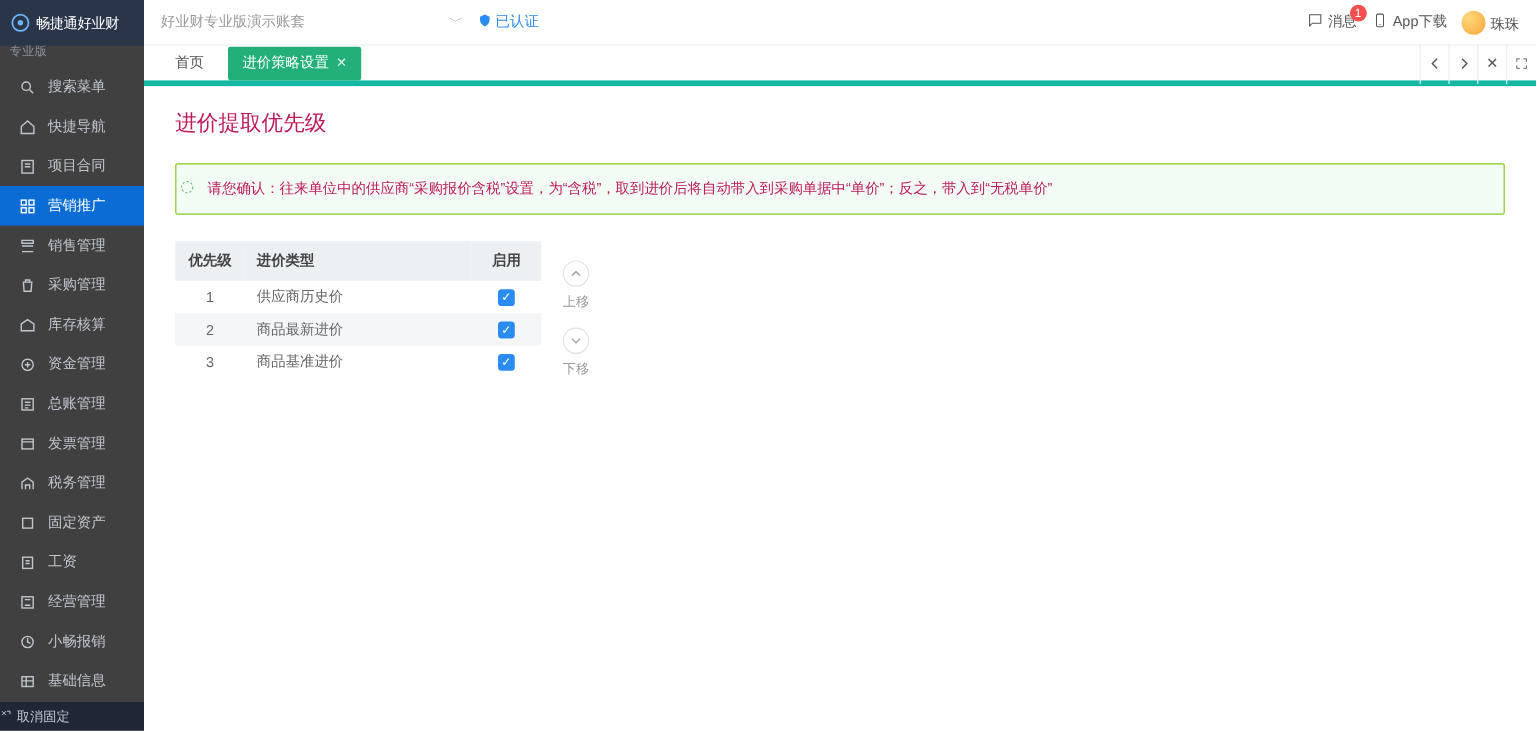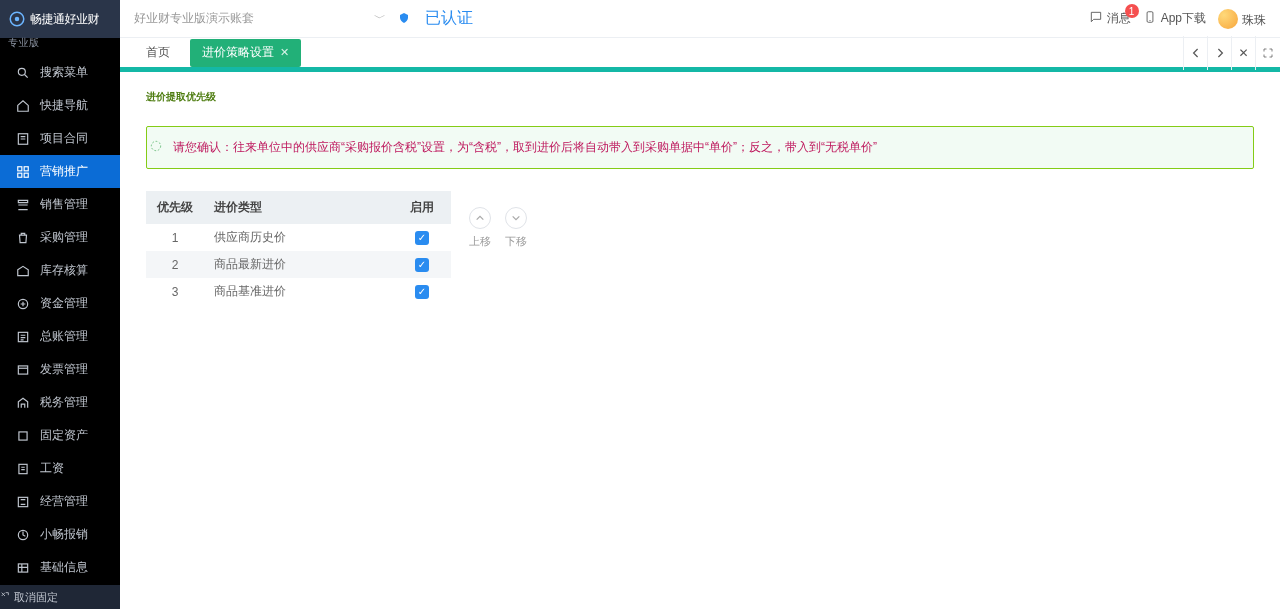--- a/index.html
+++ b/index.html
@@ -1,62 +1,62 @@
 <!DOCTYPE html>
 <html><head>
   <meta charset="utf-8">
   <style>
     *{margin:0;padding:0;box-sizing:border-box;font-family:"Microsoft YaHei","Helvetica Neue",Arial,sans-serif}
     body{width:1280px;height:609px;overflow:hidden;background:#fff;font-size:12px;color:#333}
     .app{display:flex;height:100%}
     
-    .sidebar{width:120px;background:#000000;color:#c0c6cf;display:flex;flex-direction:column;position:relative}
+    .sidebar{width:120px;background:#404040;color:#c0c6cf;display:flex;flex-direction:column;position:relative}
     .brand{height:38px;display:flex;align-items:center;padding:0 8px;gap:4px;background:#2a3549}
     .brand-icon{width:18px;height:18px;display:flex;align-items:center;justify-content:center}
     .brand-text{font-size:12px;color:#fff;font-weight:500;letter-spacing:-0.5px}
     .brand-sub{font-size:10px;padding:0 8px;color:#8a92a0;letter-spacing:0.5px;margin-top:-2px;margin-bottom:2px}
     .menu{flex:1;overflow:hidden;padding-top:4px}
     .menu-item{display:flex;align-items:center;gap:10px;padding:0 16px;height:33px;cursor:pointer;font-size:12px;color:#c0c6cf}
     .menu-item.active{background:#0b6cd6;color:#fff}
     .mi-icon{width:14px;height:14px;display:flex;align-items:center;justify-content:center;flex:0 0 14px}
     .sidebar-footer{position:absolute;bottom:0;left:0;right:0;height:24px;background:#1f2736;display:flex;align-items:center;color:#c0c6cf;cursor:pointer;gap:4px;font-size:11px}
     
     .main{flex:1;display:flex;flex-direction:column;min-width:0}
     .topbar{height:38px;border-bottom:1px solid #eceff3;display:flex;align-items:center;padding:0 14px;gap:12px}
     .tenant{color:#999;font-size:12px;display:flex;align-items:center;gap:120px}
     .tenant-chevron{color:#bbb}
-    .verified{color:#2a8cf0;font-size:16px;display:flex;align-items:center;gap:15px}
+    .verified{color:#2a8cf0;font-size:12px;display:flex;align-items:center;gap:3px}
     .topbar-spacer{flex:1}
     .tb-action{display:flex;align-items:flex-end;gap:4px;color:#555;cursor:pointer;font-size:12px}
     .badge-wrap{position:relative}
     .badge{position:absolute;top:-6px;right:-8px;background:#f54f4f;color:#fff;border-radius:8px;font-size:10px;min-width:14px;height:14px;display:flex;align-items:center;justify-content:center;padding:0 3px}
     .avatar{width:20px;height:20px;border-radius:50%;background:radial-gradient(circle at 30% 30%,#ffd97a,#f7a53b);display:inline-block}
     
     .tabs-row{height:34px;border-bottom:5px solid #14b8a6;display:flex;align-items:center}
     .tabs{display:flex;align-items:center;padding-left:14px;gap:8px}
     .tab{display:flex;align-items:center;height:28px;padding:0 12px;font-size:12px;color:#555;cursor:pointer}
     .tab.active{background:#22b078;color:#fff;border-radius:2px}
     .tab-close{margin-left:6px;font-size:11px;color:#d9f3e8}
     .tabs-spacer{flex:1}
     .tabs-actions{display:flex;align-items:center;border-left:1px solid #eceff3}
     .ta-btn{width:24px;height:34px;display:flex;align-items:center;justify-content:center;border-right:1px solid #eceff3;cursor:pointer;color:#555}
     .ta-btn:last-child{border-right:none}
     
     .content{flex:1;background:#fff;overflow:auto;padding:18px 26px}
-    .page-title{font-size:10px;color:#4d7c0f;font-weight:700;margin-bottom:22px}
+    .page-title{font-size:18px;color:#be185d;font-weight:400;margin-bottom:22px}
     .notice{border:1px solid #84cc16;background:#f2fbf4;border-radius:2px;padding:12px 2px;display:flex;align-items:center;gap:10px;color:#be185d;font-size:12px;margin-bottom:22px}
     .notice-icon{color:#5fb770}
     .table-area{display:flex;align-items:flex-start;gap:18px}
     table.priority{border-collapse:collapse;width:305px;font-size:12px}
     table.priority th{background:#ecf0f3;color:#444;font-weight:700;text-align:left;padding:8px 10px;height:26px}
     table.priority th.center,table.priority td.center{text-align:center}
     table.priority td{padding:5px 10px;height:24px;color:#666;border-bottom:0}
     table.priority tbody tr:nth-child(even) td{background:#f4f6f8}
     .cb{width:14px;height:14px;border-radius:3px;background:#2a8cf0;display:inline-flex;align-items:center;justify-content:center;color:#fff;font-size:10px}
-    .move-ctrls{display:flex;flex-direction:row;gap:14px;align-items:center;padding-top:16px;color:#999}
+    .move-ctrls{display:flex;flex-direction:column;gap:14px;align-items:center;padding-top:16px;color:#999}
     .move-btn{width:22px;height:22px;border:1px solid #e0e3e8;border-radius:50%;display:flex;align-items:center;justify-content:center;cursor:pointer;background:#fff;color:#aaa}
     .move-lbl{font-size:11px;margin-top:2px;color:#999}
     .move-group{display:flex;flex-direction:column;align-items:center;gap:3px}
     .save-row{margin-top:32px}
     .btn-save{background:#4e9ff3;color:#fff;border:none;border-radius:2px;padding:6px 18px;font-size:12px;cursor:pointer}
   </style>
 </head>
 <body>
 
 <div class="app">

